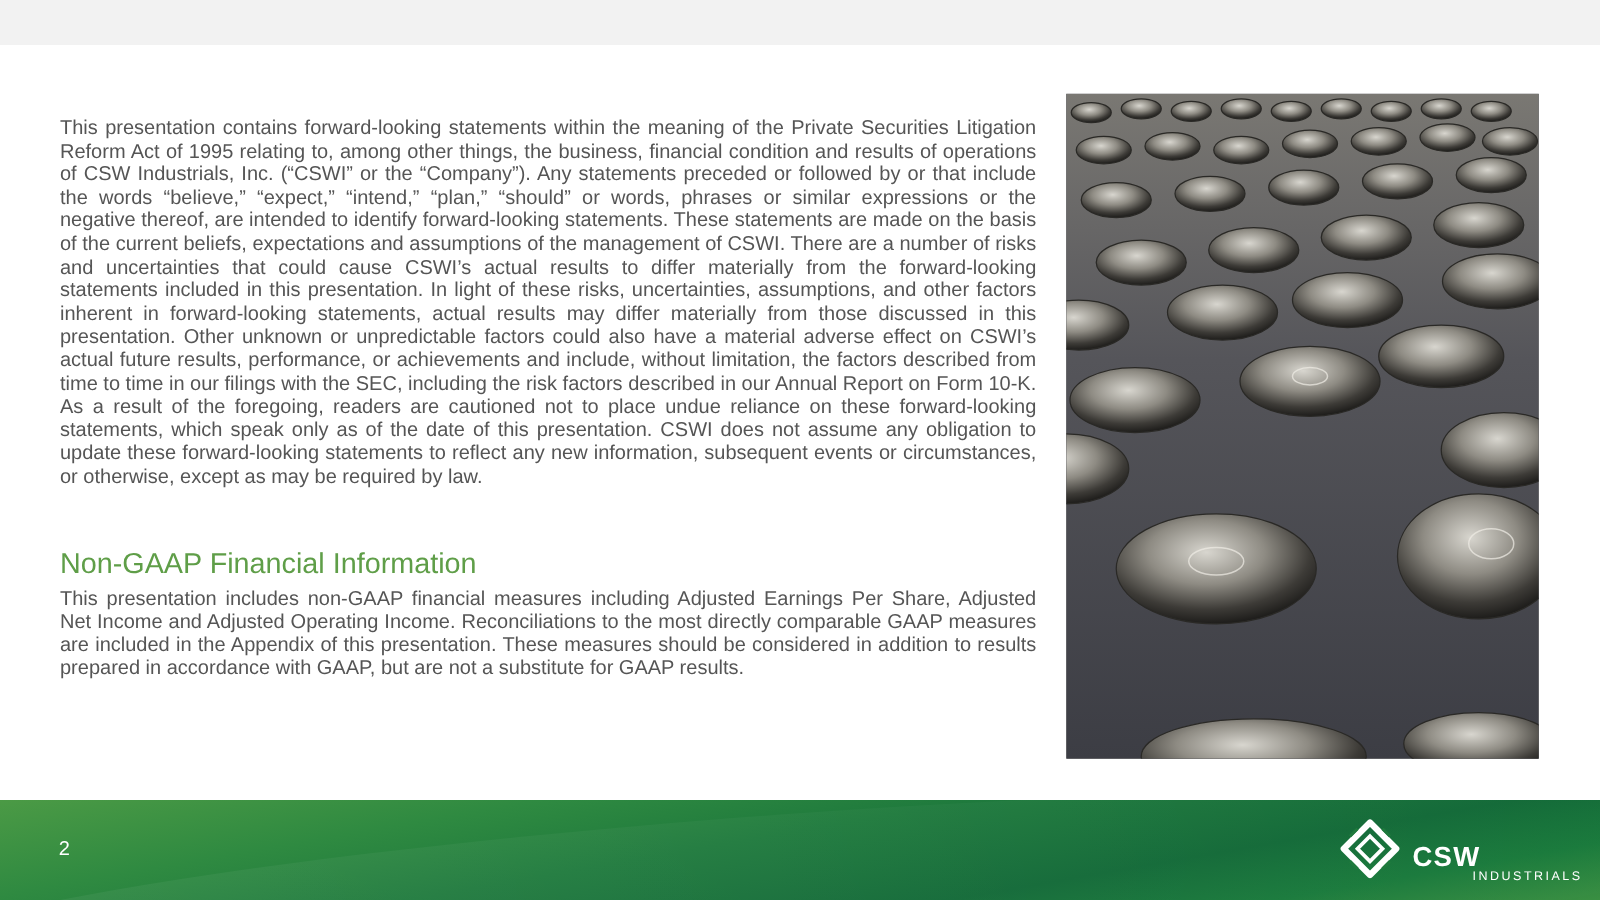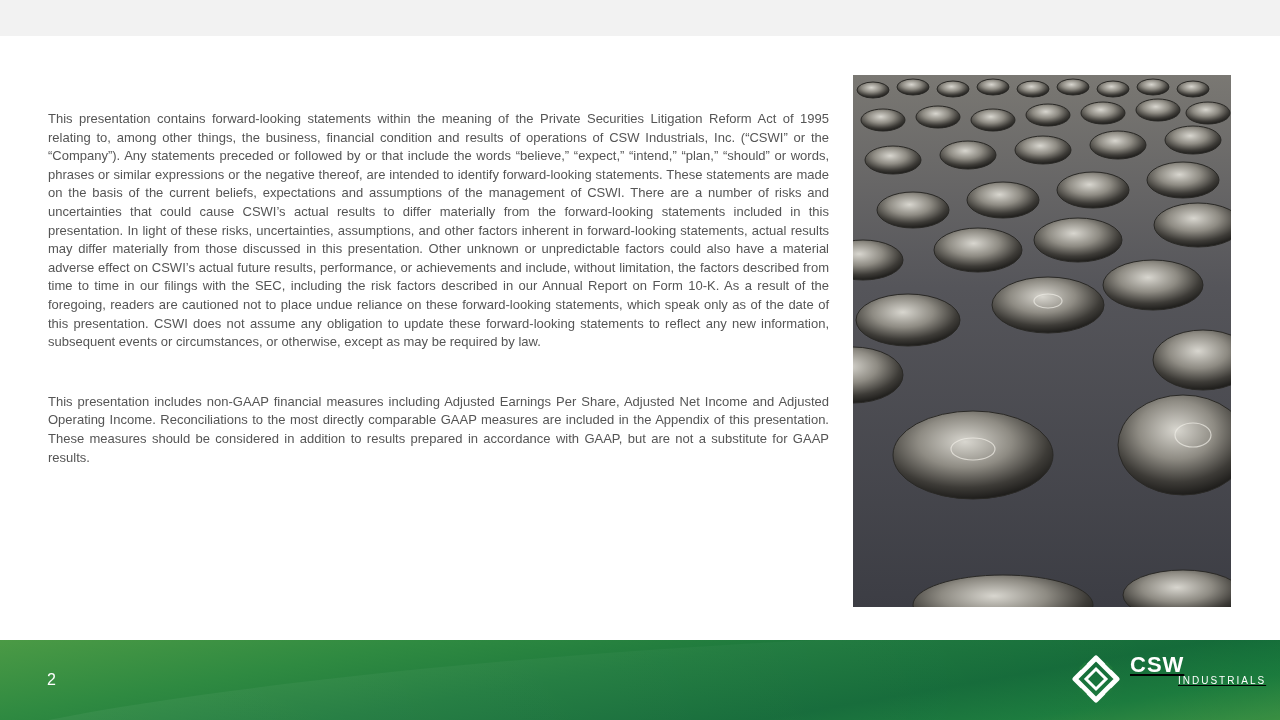--- a/index.html
+++ b/index.html
@@ -12,22 +12,22 @@
       position: absolute; left: 0; top: 0; width: 1280px; height: 36px;
       background: #f2f2f2;
     }
     .content {
       position: absolute; left: 48px; top: 90px; width: 781px;
     }
     .heading {
       color: #5f9e48; font-size: 23px; margin: 0; line-height: 34px; font-weight: normal;
     }
     .para {
-      color: #555555; font-size: 13px; line-height: 18.6px; text-align: justify;
-      margin: 20px 0 0 0;
+      color: #555555; font-size: 16px; line-height: 18.6px; text-align: justify;
+      margin: 4px 0 0 0;
     }
     .section2 { margin-top: 41px; }
     .photo {
       position: absolute; left: 853px; top: 75px; width: 378px; height: 532px;
       overflow: hidden; background: #4a4a4c;
     }
     .footer {
       position: absolute; left: 0; top: 640px; width: 1280px; height: 80px;
       background: linear-gradient(170deg, #4b9a45 0%, #2f8a41 25%, #1f7a3d 45%, #136a38 70%, #1a7a3c 85%, #3a8f42 100%);
       overflow: hidden;
@@ -38,35 +38,36 @@
       background: linear-gradient(90deg, rgba(255,255,255,0.06), rgba(255,255,255,0));
       transform: rotate(-4deg);
     }
     .page-num {
       position: absolute; left: 47px; top: 31px; color: #ffffff; font-size: 16px;
     }
     .footer-text {
       position: absolute; left: 90px; top: 23px; color: #ffffff; font-size: 14px; line-height: 17px;
     }
     .logo {
-      position: absolute; left: 1072px; top: 15px; display: flex; align-items: flex-start; text-decoration: underline;
+      position: absolute; left: 1072px; top: 15px; display: flex; align-items: flex-end;
     }
     .logo-text { margin-left: 10px; color: #ffffff; }
     .logo-csw { font-weight: bold; font-size: 22px; letter-spacing: 1px; line-height: 20px; }
     .logo-ind { font-size: 10px; letter-spacing: 2px; line-height: 12px; padding-left: 48px; }
   </style>
 </head>
 <body>
 
 <div class="topbar"></div>
 
 <div class="content">
   <p class="para">This presentation contains forward-looking statements within the meaning of the Private Securities Litigation Reform Act of 1995 relating to, among other things, the business, financial condition and results of operations of CSW Industrials, Inc. (“CSWI” or the “Company”). Any statements preceded or followed by or that include the words “believe,” “expect,” “intend,” “plan,” “should” or words, phrases or similar expressions or the negative thereof, are intended to identify forward-looking statements. These statements are made on the basis of the current beliefs, expectations and assumptions of the management of CSWI. There are a number of risks and uncertainties that could cause CSWI’s actual results to differ materially from the forward-looking statements included in this presentation. In light of these risks, uncertainties, assumptions, and other factors inherent in forward-looking statements, actual results may differ materially from those discussed in this presentation. Other unknown or unpredictable factors could also have a material adverse effect on CSWI’s actual future results, performance, or achievements and include, without limitation, the factors described from time to time in our filings with the SEC, including the risk factors described in our Annual Report on Form 10-K. As a result of the foregoing, readers are cautioned not to place undue reliance on these forward-looking statements, which speak only as of the date of this presentation. CSWI does not assume any obligation to update these forward-looking statements to reflect any new information, subsequent events or circumstances, or otherwise, except as may be required by law.</p>
 
   <div class="section2">
+    <h2 class="heading">Non-GAAP Financial Information</h2>
     <p class="para">This presentation includes non-GAAP financial measures including Adjusted Earnings Per Share, Adjusted Net Income and Adjusted Operating Income. Reconciliations to the most directly comparable GAAP measures are included in the Appendix of this presentation. These measures should be considered in addition to results prepared in accordance with GAAP, but are not a substitute for GAAP results.</p>
   </div>
 </div>
 
 <div class="photo">
   <svg width="378" height="532" viewBox="0 0 378 532" xmlns="http://www.w3.org/2000/svg">
     <defs>
       <radialGradient id="cap" cx="45%" cy="35%" r="65%">
         <stop offset="0%" stop-color="#d8d6cf"></stop>
         <stop offset="45%" stop-color="#8e8b83"></stop>

